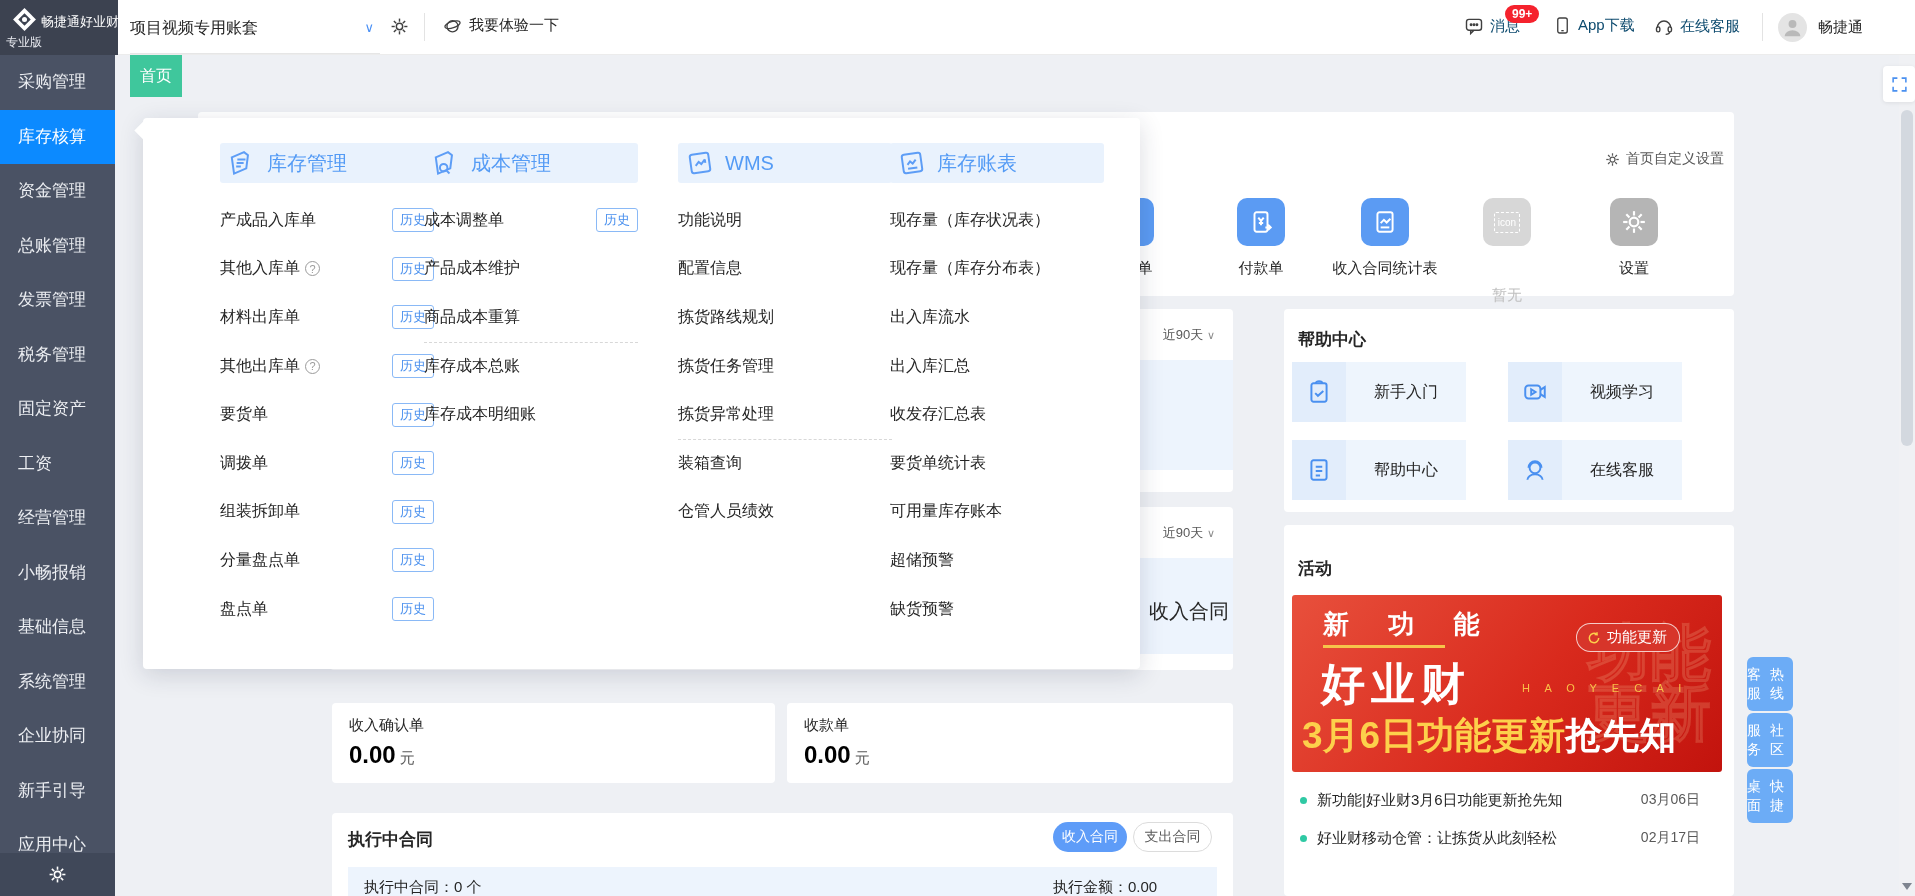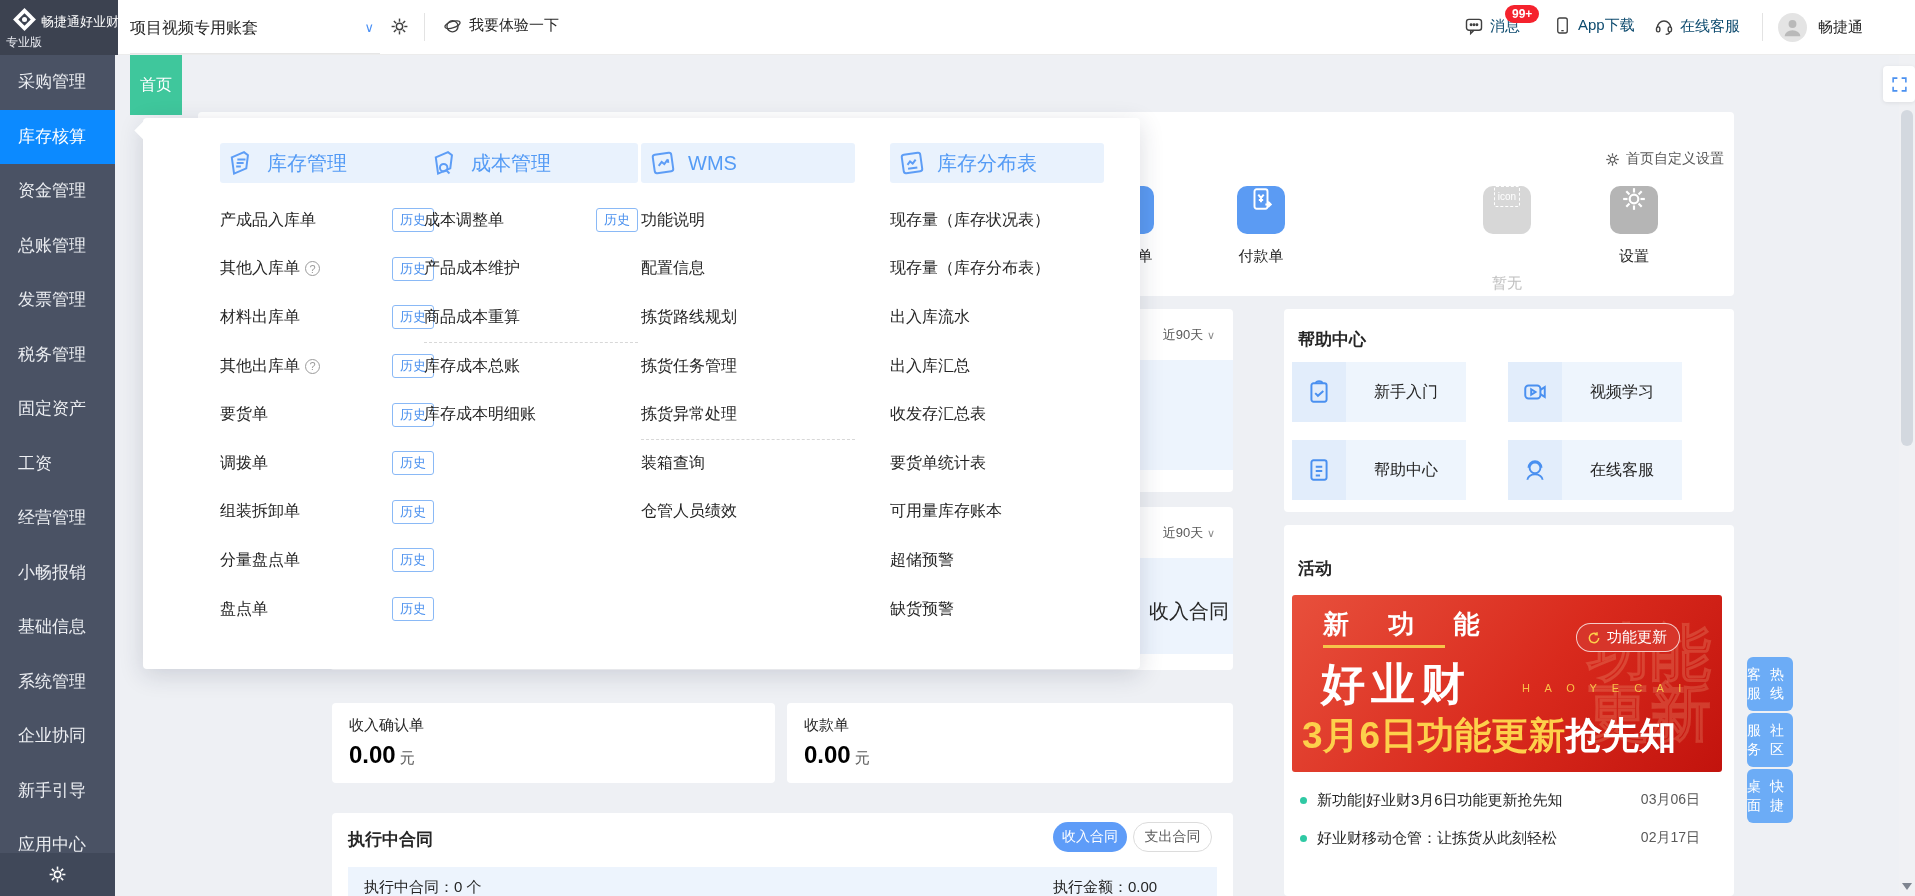--- a/index.html
+++ b/index.html
@@ -25,28 +25,28 @@
   .avatar svg { display:block; margin:4px auto 0; }
   .user-name { position:absolute; left:1818px; top:18px; font-size:15px; color:#262626; }
 
   
   .sidebar { position:absolute; left:0; top:55px; width:115px; height:841px; background:#4a5264; z-index:20; }
   .s-item { height:54.5px; line-height:54.5px; padding-left:18px; font-size:17px; color:#eceef2; cursor:pointer; white-space:nowrap; }
   .s-item.active { background:#0c8aff; color:#fff; }
   .s-footer { position:absolute; left:0; bottom:0; width:115px; height:43px; background:#404859; display:flex; align-items:center; justify-content:center; }
 
   
-  .home-tab { position:absolute; left:130px; top:55px; width:52px; height:60px; background:#3fc79c; color:#fff; font-size:16px; display:flex; align-items:center; justify-content:center; z-index:6; cursor:pointer; }
+  .home-tab { position:absolute; left:130px; top:55px; width:52px; height:42px; background:#3fc79c; color:#fff; font-size:16px; display:flex; align-items:center; justify-content:center; z-index:6; cursor:pointer; }
 
   
   .card { position:absolute; background:#fff; border-radius:4px; }
   .shortcuts-card { left:198px; top:112px; width:1536px; height:184px; }
   .custom-link { position:absolute; right:10px; top:38px; display:flex; gap:6px; align-items:center; font-size:14px; color:#595959; cursor:pointer; }
   .sc-item { position:absolute; top:74px; width:120px; text-align:center; cursor:pointer; }
-  .sc-tile { width:48px; height:48px; border-radius:10px; margin:0 auto; display:flex; align-items:flex-start; justify-content:center; }
+  .sc-tile { width:48px; height:48px; border-radius:10px; margin:12px auto; display:flex; align-items:center; justify-content:center; }
   .sc-tile.blue { background:#5b9bf3; }
   .sc-tile.gray { background:#d7d7d7; }
   .sc-tile.dgray { background:#b5b5b5; }
   .sc-label { margin-top:13px; font-size:15px; color:#262626; }
   .sc-label.muted { color:#c0c0c0;margin-top:40px; }
   .tile-icon-text { color:#fff; font-size:10px; border:1px dashed #fff; padding:4px 3px; border-radius:2px; }
 
   .bg-card-a { left:330px; top:309px; width:903px; height:183px; }
   .bg-card-b { left:330px; top:507px; width:903px; height:163px; }
   .range-select { position:absolute; right:18px; top:17px; font-size:13px; color:#595959; cursor:pointer; }
@@ -93,21 +93,21 @@
   .pill.active { background:#5e9cf8; color:#fff; border:none; }
   .pill.plain { background:#fff; color:#595959; border:1px solid #dcdcdc; }
   .contracts-footer { position:absolute; left:16px; top:54px; width:869px; height:46px; background:#edf4fd; }
   .cf-left { position:absolute; left:16px; top:11px; font-size:15px; color:#262626; }
   .cf-right { position:absolute; left:705px; top:11px; font-size:15px; color:#262626; }
 
   
   .mega { position:absolute; left:143px; top:118px; width:997px; height:551px; background:#fff; border-radius:4px; box-shadow:0 6px 24px rgba(30,40,70,.16); z-index:10; }
   .mega-arrow { position:absolute; left:-6px; top:6px; width:13px; height:13px; background:#fff; transform:rotate(45deg); }
   .m-col { position:absolute; top:25px; width:214px; }
-  .m-col.c1{ left:35px;margin-left:42px; } .m-col.c2{ left:281px; } .m-col.c3{ left:498px; } .m-col.c4{ left:747px; }
+  .m-col.c1{ left:35px;margin-left:42px; } .m-col.c2{ left:281px; } .m-col.c3{ left:535px; } .m-col.c4{ left:747px; }
   .m-head { height:40px; background:#e9f2fd; border-radius:3px; display:flex; align-items:center; gap:11px; padding-left:8px; }
   .m-head-title { font-size:20px; color:#549bf5; }
   .m-items { margin-top:13px; }
   .m-item { height:48.6px; display:flex; align-items:center; cursor:pointer; }
   .m-item.divided { border-top:1px dashed #d8d8d8; }
   .m-label { font-size:16px; color:#262626; }
   .m-help { margin-left:5px; width:15px; height:15px; border:1px solid #9b9b9b; border-radius:50%; color:#9b9b9b; font-size:11px; display:flex; align-items:center; justify-content:center; }
   .m-badge { margin-left:auto; font-size:13px; color:#4a90ee; border:1px solid #8ab9f6; border-radius:3px; padding:2px 7px; cursor:pointer; }
 
   
@@ -153,20 +153,30 @@
     <div class="sc-item" style="left:1003px;">
       <div class="sc-tile blue">
         <svg width="26" height="26" viewBox="0 0 24 24" fill="none" stroke="#fff" stroke-width="1.8">
             <rect x="6" y="3" width="12" height="18" rx="2"></rect>
             <path d="M9.5 8 l2.5 3 l2.5 -3 M12 11 v4 M10 13 h4"></path>
             <path d="M16 17 h5 M18.5 14.5 L21 17 l-2.5 2.5"></path>
           </svg>
       </div>
       <div class="sc-label">付款单</div>
     </div>
+    <div class="sc-item" style="left:1127px;">
+      <div class="sc-tile blue">
+        <svg width="26" height="26" viewBox="0 0 24 24" fill="none" stroke="#fff" stroke-width="1.8">
+            <rect x="5" y="3" width="14" height="18" rx="2"></rect>
+            <path d="M8 13 l3 -3 l2.5 2.5 L17 9"></path>
+            <path d="M8 17 h8"></path>
+          </svg>
+      </div>
+      <div class="sc-label">收入合同统计表</div>
+    </div>
     <div class="sc-item" style="left:1249px;">
       <div class="sc-tile gray">
           <span class="tile-icon-text">icon</span>
         </div>
       <div class="sc-label muted">暂无</div>
     </div>
     <div class="sc-item" style="left:1376px;">
       <div class="sc-tile dgray">
         <svg width="26" height="26" viewBox="0 0 24 24" fill="none" stroke="#fff" stroke-width="2">
             <circle cx="12" cy="12" r="4"></circle>
@@ -427,21 +437,21 @@
         </div>
     </div>
 
     <div class="m-col c4">
       <div class="m-head">
         <svg width="28" height="28" viewBox="0 0 24 24" fill="none" stroke="#5d9df6" stroke-width="1.7">
             <rect x="4" y="4" width="16" height="16" rx="2" transform="rotate(-8 12 12)"></rect>
             <path d="M8 13 l2.5 -2.5 l2 2 l3 -3" transform="rotate(-8 12 12)"></path>
             <path d="M8 16.5 h8" transform="rotate(-8 12 12)"></path>
           </svg>
-        <span class="m-head-title">库存分布表</span>
+        <span class="m-head-title">库存账表</span>
       </div>
       <div class="m-items">
 
       <div class="m-item">
           <span class="m-label">现存量（库存状况表）</span>
 
         </div>
           <div class="m-item">
           <span class="m-label">现存量（库存分布表）</span>
 

